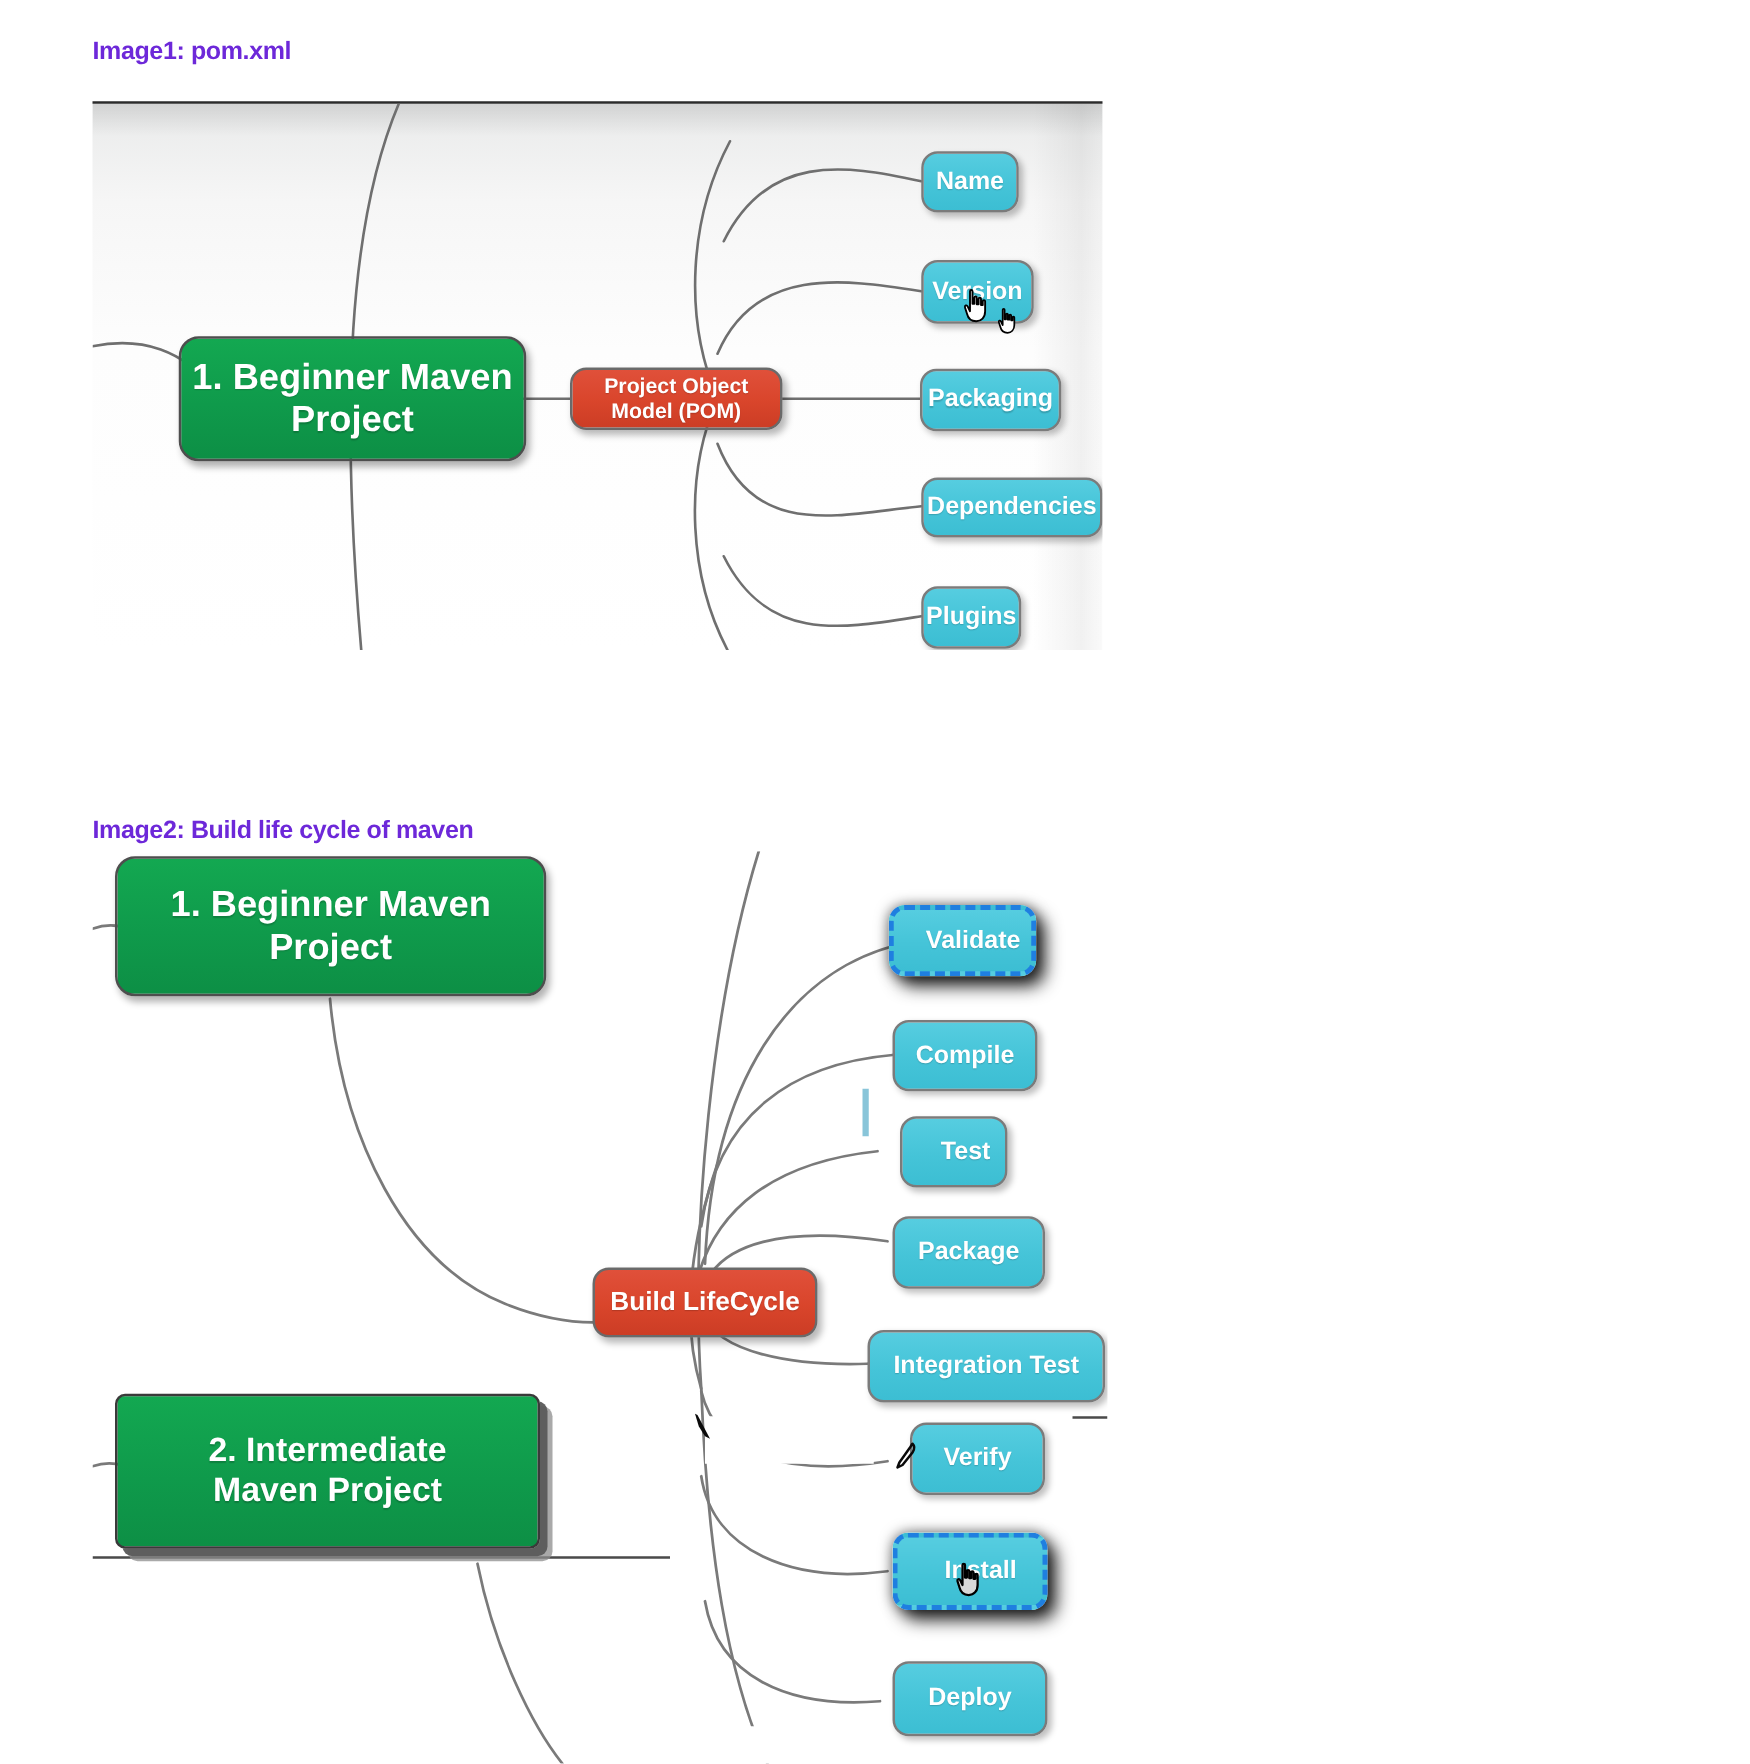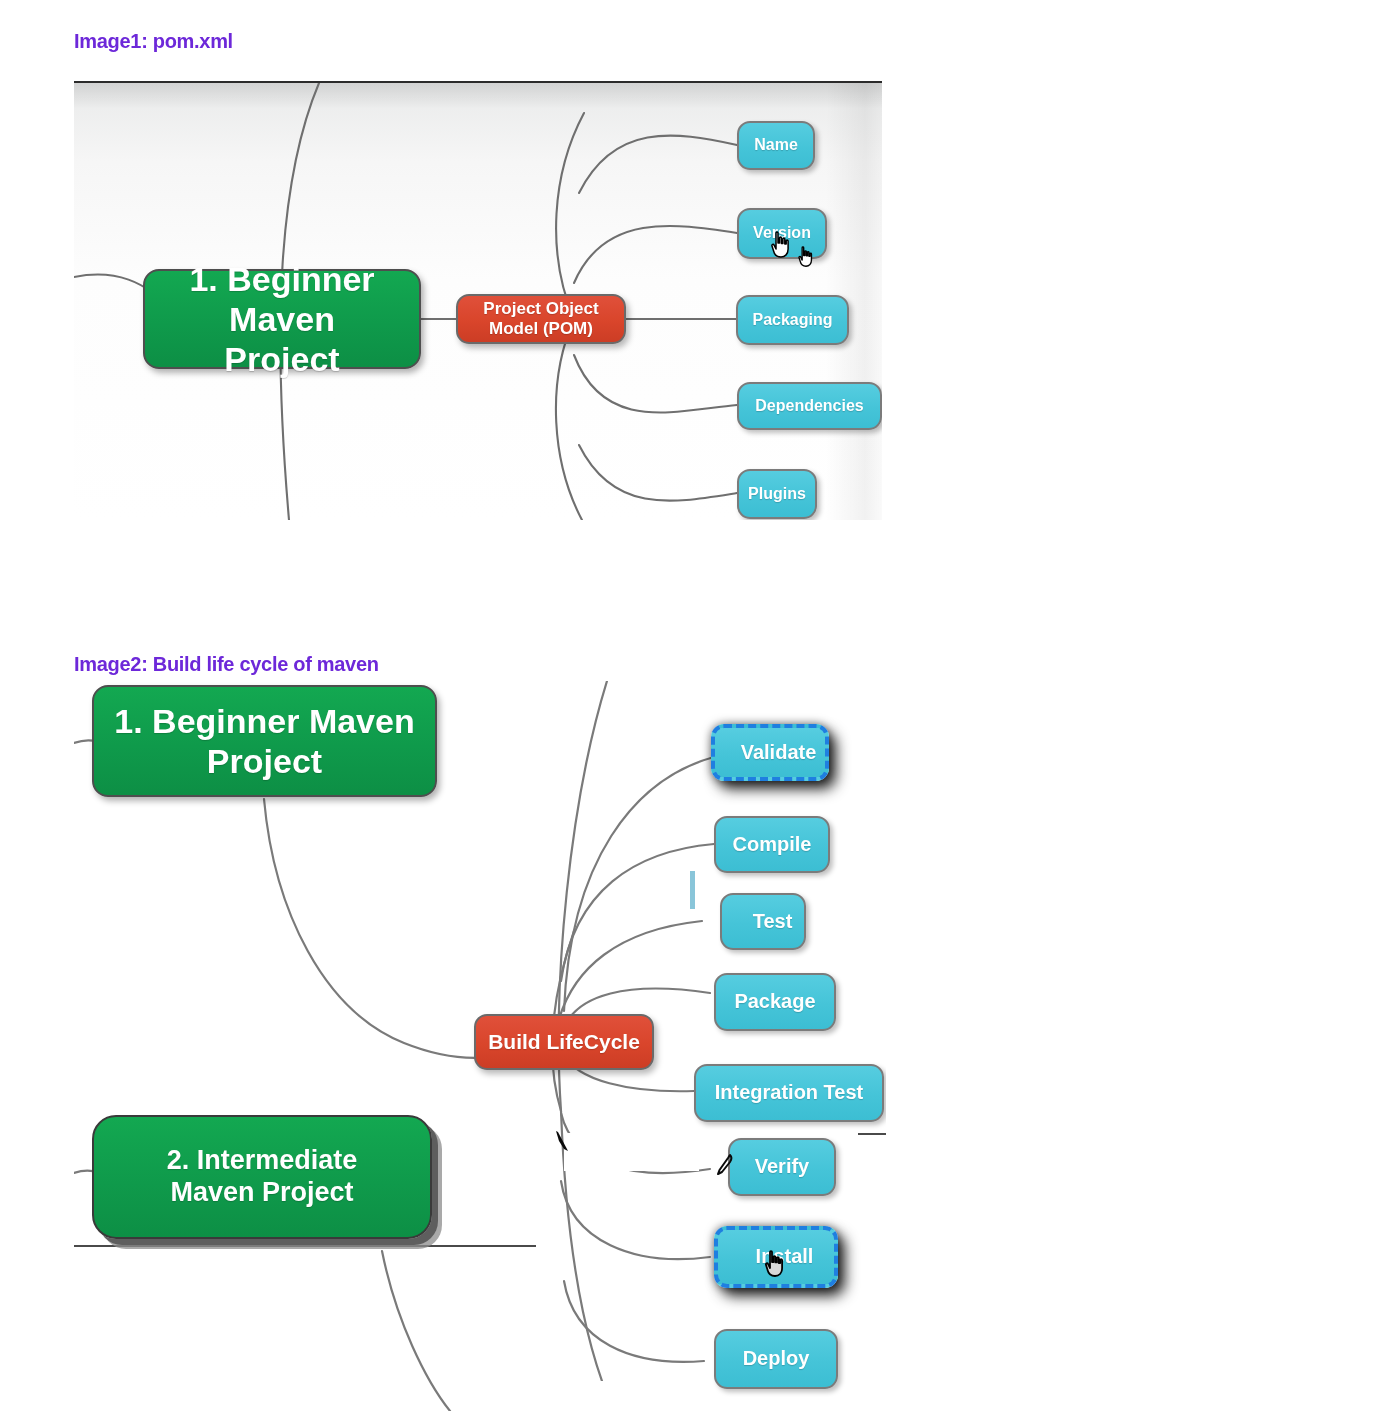--- a/index.html
+++ b/index.html
@@ -68,47 +68,47 @@
     font-weight: bold;
     box-sizing: border-box;
     line-height: 1.18;
     text-shadow: 0 1px 1px rgba(0,0,0,0.18);
   }
 
   .node-green {
     background: linear-gradient(180deg,#13a851 0%, #0f9a4b 55%, #0d8f45 100%);
     border: 2px solid #4e4e4e;
     border-radius: 16px;
-    font-size: 34px;
+    font-size: 29px;
     box-shadow: 3px 4px 6px rgba(0,0,0,0.30);
   }
   .node-green-hard {
     background: linear-gradient(180deg,#13a851 0%, #0f9a4b 55%, #0d8f45 100%);
     border: 2px solid #3a3a3a;
-    border-radius: 24px;
+    border-radius: 8px;
     font-size: 27px;
     box-shadow: 6px 6px 0 rgba(90,90,90,0.95), 10px 10px 0 rgba(140,140,140,0.75);
   }
 
   .node-red {
     background: linear-gradient(180deg,#e0503a 0%, #d9452b 55%, #cc3d25 100%);
     border: 2px solid #6a6a6a;
     border-radius: 13px;
     font-size: 17px;
     box-shadow: 3px 4px 6px rgba(0,0,0,0.28);
   }
   .node-red-2 {
     font-size: 21px;
   }
 
   .node-blue {
     background: linear-gradient(180deg,#56cde0 0%, #45c4d8 55%, #3cbed3 100%);
     border: 2px solid #7b7b7b;
     border-radius: 13px;
-    font-size: 16px;
+    font-size: 20px;
     box-shadow: 3px 3px 5px rgba(0,0,0,0.25);
   }
   .node-blue-2 {
     font-size: 20px;
   }
   .node-blue.selected {
     border: 4px dashed #1f7fe0;
     box-shadow: 7px 8px 14px rgba(0,0,0,0.85), 0 0 10px rgba(0,0,0,0.5);
     padding-left: 17px;
   }

